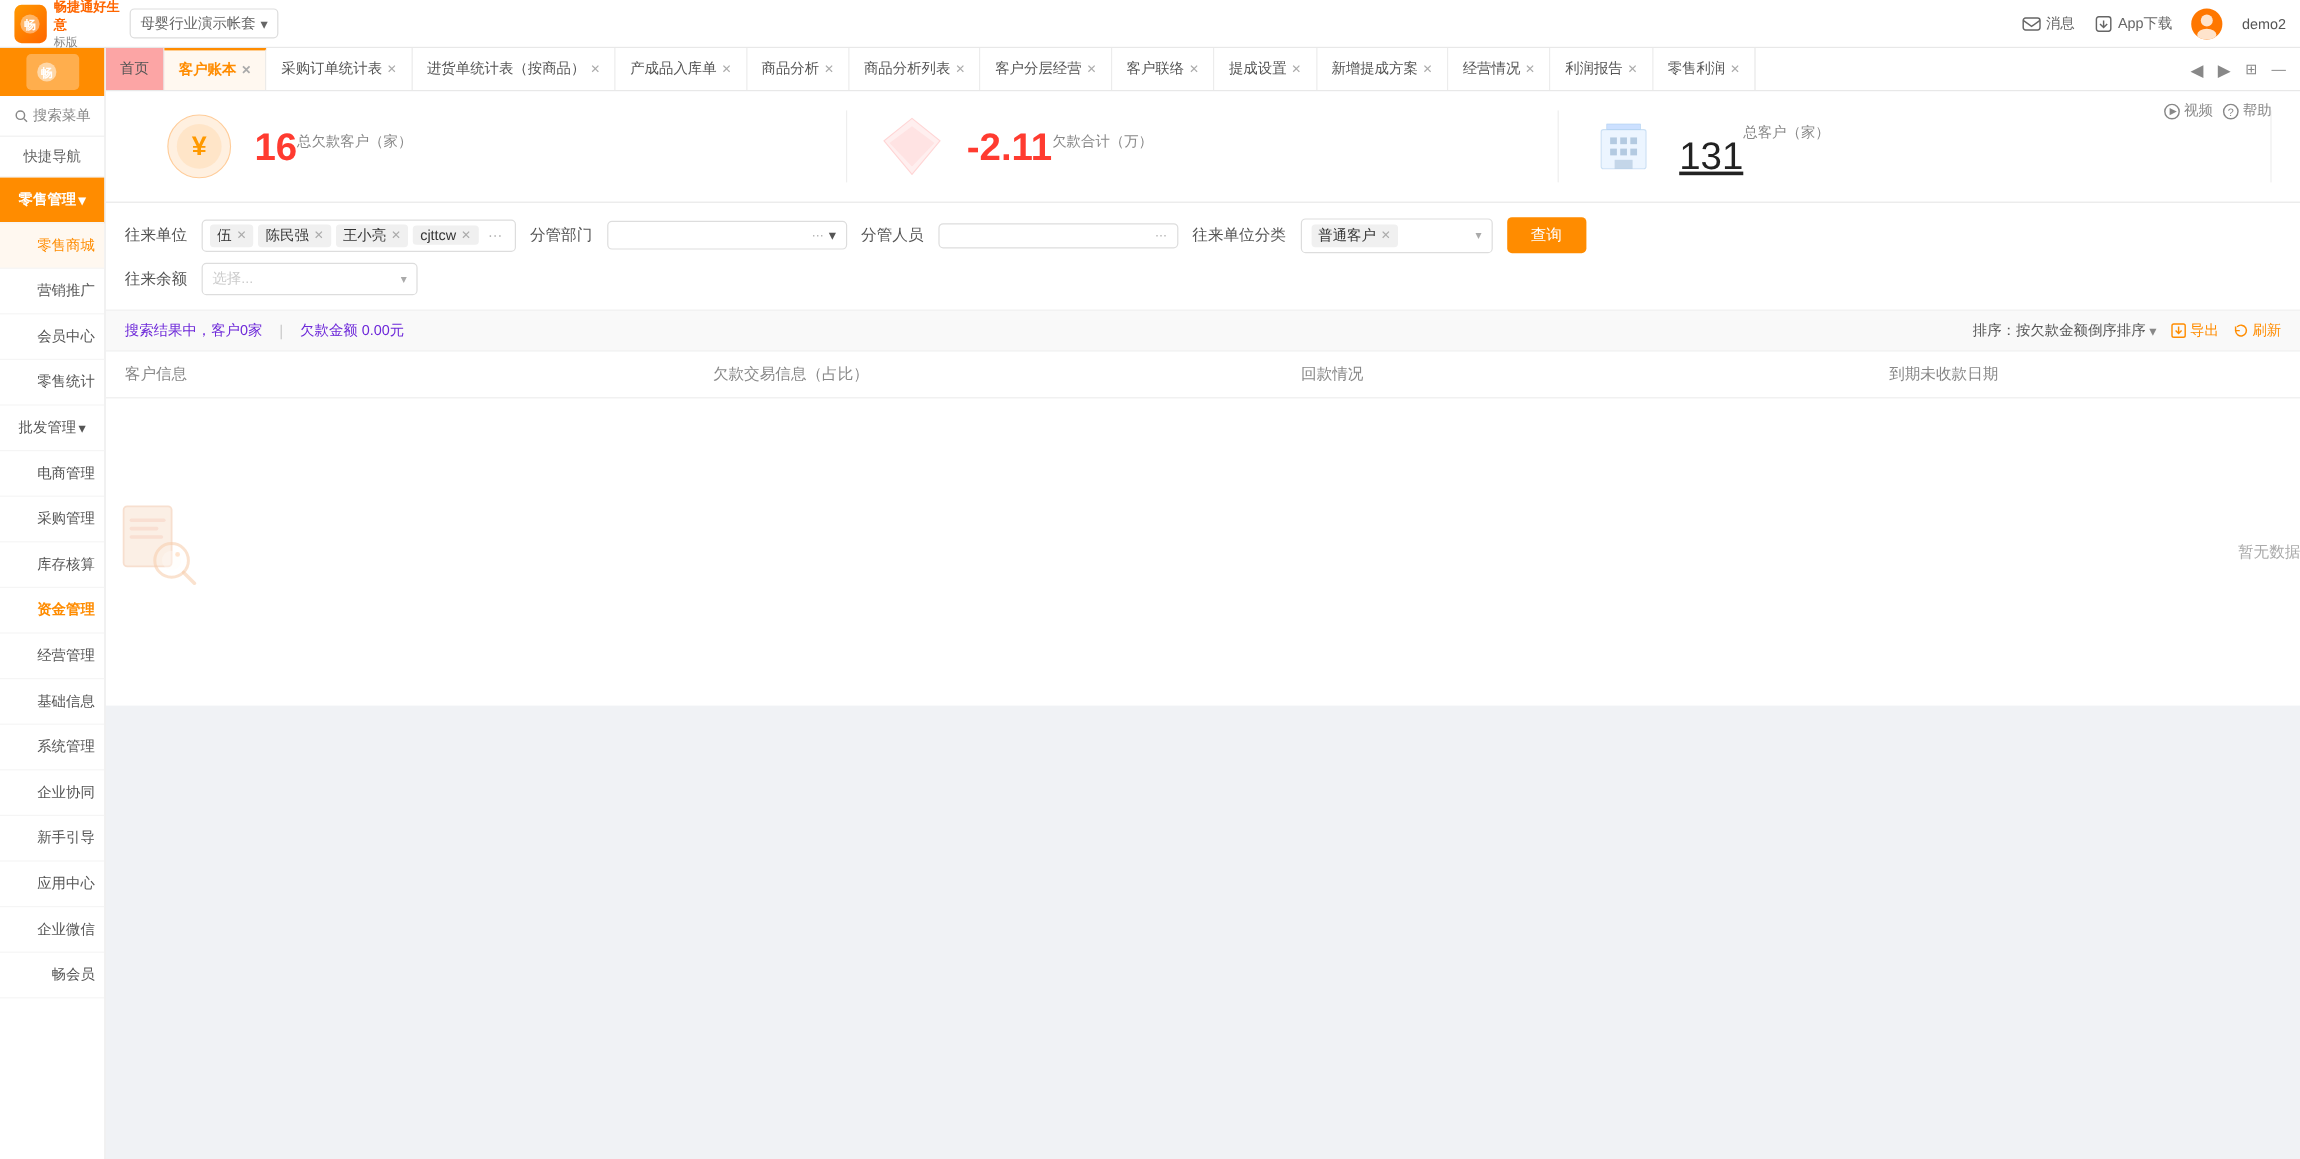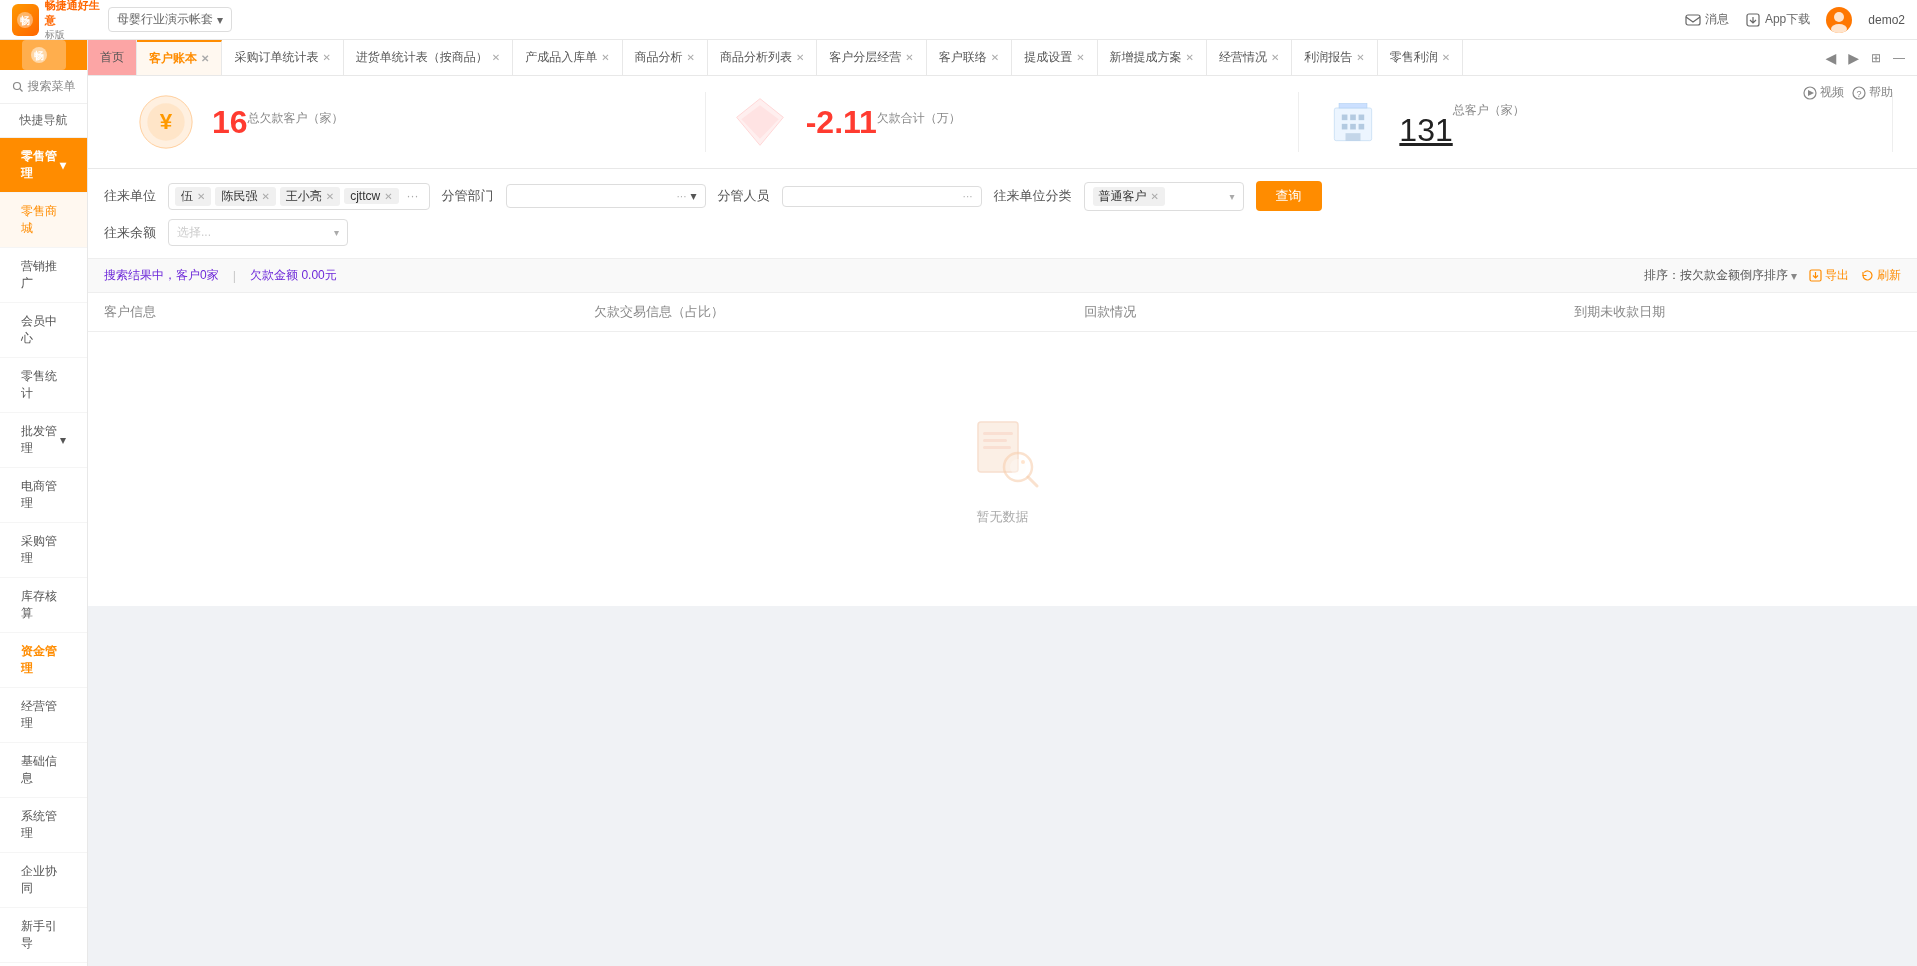--- a/index.html
+++ b/index.html
@@ -20,21 +20,21 @@
     .top-bar-selector { display: flex; align-items: center; gap: 4px; margin-left: 8px; border: 1px solid #ddd; border-radius: 4px; padding: 3px 8px; cursor: pointer; font-size: 12px; color: #666; background: #fff; }
     .top-bar-right { margin-left: auto; display: flex; align-items: center; gap: 16px; }
     .top-bar-btn { display: flex; align-items: center; gap: 4px; font-size: 12px; color: #666; cursor: pointer; }
     .avatar { width: 26px; height: 26px; border-radius: 50%; background: #ff7700; display: flex; align-items: center; justify-content: center; color: #fff; font-size: 11px; overflow: hidden; }
 
     
     .sidebar-logo-area { height: 40px; background: #ff8c00; display: flex; align-items: center; justify-content: center; }
     .sidebar-logo-inner { width: 44px; height: 30px; background: rgba(255,255,255,0.3); border-radius: 4px; display: flex; align-items: center; justify-content: center; }
     .sidebar-search { padding: 8px 6px; font-size: 12px; color: #888; border-bottom: 1px solid #f0f0f0; cursor: pointer; display: flex; align-items: center; gap: 4px; justify-content: center; }
     .sidebar-quick-nav { padding: 8px 6px; font-size: 12px; text-align: center; color: #666; border-bottom: 1px solid #f0f0f0; cursor: pointer; }
-    .sidebar-item { padding: 10px 21px; font-size: 12px; text-align: left; color: #555; cursor: pointer; border-bottom: 1px solid #f5f5f5; transition: background 0.2s; }
+    .sidebar-item { padding: 10px 8px; font-size: 12px; text-align: right; color: #555; cursor: pointer; border-bottom: 1px solid #f5f5f5; transition: background 0.2s; }
     .sidebar-item.active { background: #ff8c00; color: #fff; font-weight: bold; }
     .sidebar-item.active-sub { color: #ff8c00; }
 
     
     .tab-nav { display: flex; align-items: center; flex: 1; overflow: hidden; height: 36px; }
     .tab { display: flex; align-items: center; padding: 0 12px; height: 36px; font-size: 12px; color: #555; cursor: pointer; border-right: 1px solid #e8e8e8; white-space: nowrap; gap: 4px; background: #fff; }
     .tab.active { color: #ff8c00; background: #fff8f0; font-weight: bold; border-top: 2px solid #ff8c00; }
     .tab-home { background: #fca5a5; color: #555; font-weight: normal; }
     .tab-close { color: #aaa; font-size: 10px; cursor: pointer; }
     .tab-controls { display: flex; align-items: center; gap: 4px; padding: 0 8px; }
@@ -75,21 +75,21 @@
     .result-action-btn { display: flex; align-items: center; gap: 3px; cursor: pointer; color: #ff8c00; }
     .sort-select { display: flex; align-items: center; gap: 3px; cursor: pointer; }
 
     
     .table-container { background: #fff; margin: 0; }
     .table-header { display: flex; align-items: center; padding: 10px 16px; border-bottom: 1px solid #eee; font-size: 13px; color: #888; font-weight: 500; }
     .table-header .col-customer { flex: 3; }
     .table-header .col-debt { flex: 3; }
     .table-header .col-payback { flex: 3; }
     .table-header .col-date { flex: 2; }
-    .table-empty { display: flex; flex-direction: column; align-items: center; justify-content: flex-end; padding: 80px 0; }
+    .table-empty { display: flex; flex-direction: row; align-items: center; justify-content: space-between; padding: 80px 0; }
     .empty-icon { width: 80px; height: 80px; opacity: 0.5; margin-bottom: 16px; }
     .empty-text { font-size: 13px; color: #aaa; }
 
     
     ::-webkit-scrollbar { width: 6px; height: 6px; }
     ::-webkit-scrollbar-track { background: #f1f1f1; }
     ::-webkit-scrollbar-thumb { background: #ccc; border-radius: 3px; }
   </style>
 </head>
 <body>

